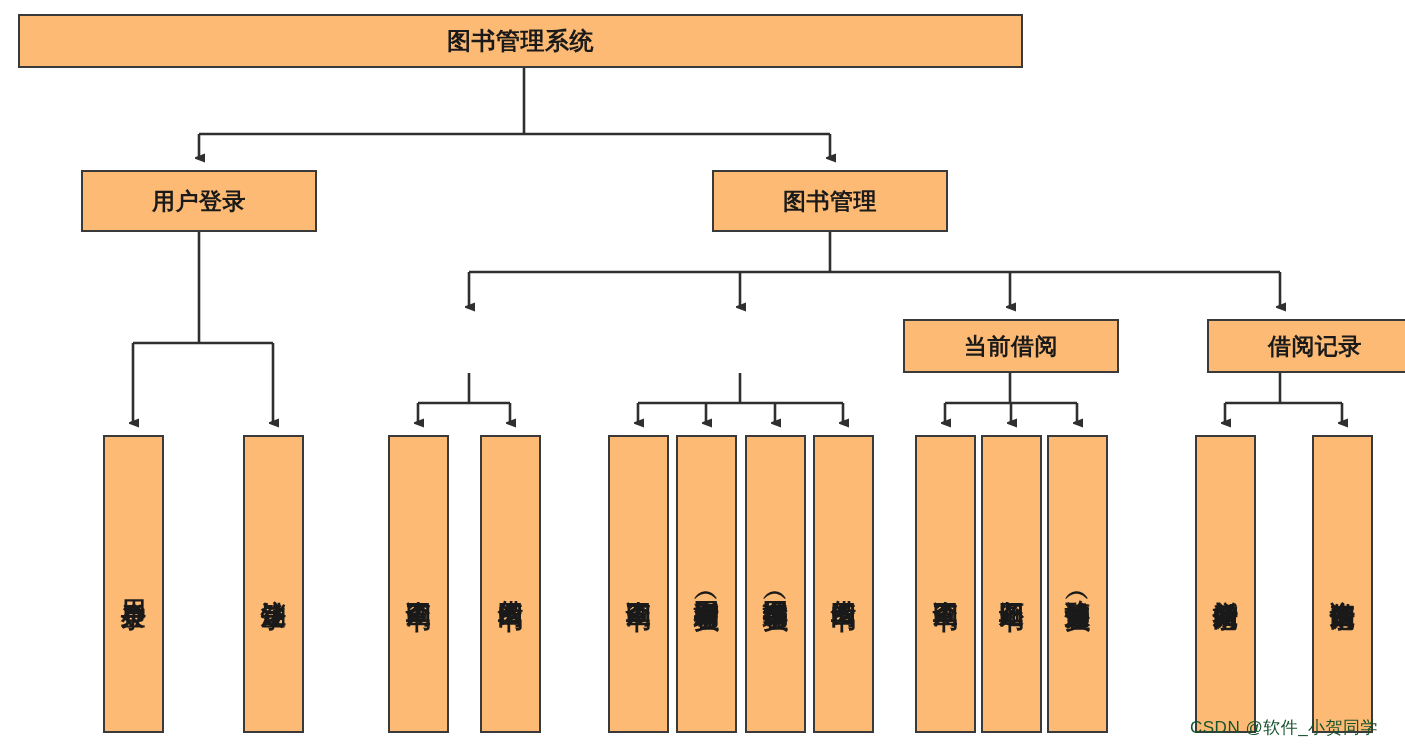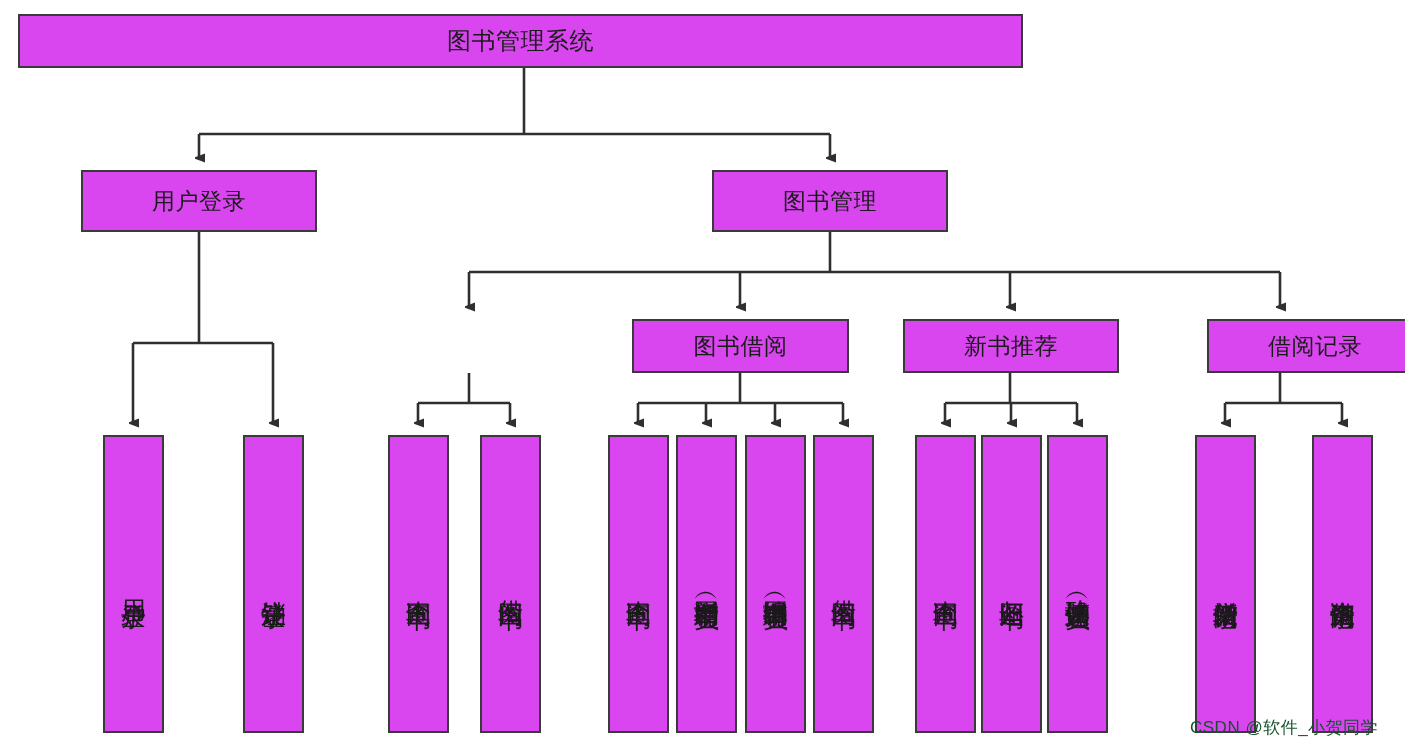--- a/index.html
+++ b/index.html
@@ -22,27 +22,28 @@
     position: absolute;
     left: 0;
     top: 0;
     width: 1405px;
     height: 747px;
     pointer-events: none;
   }
   .node {
     position: absolute;
     box-sizing: border-box;
-    background: #d946ef;
+    background: #fdba74;
     border: 2px solid #3a3a3a;
     display: flex;
     align-items: center;
     justify-content: center;
     color: #1a1a1a;
     z-index: 2;
+    font-weight: bold;
   }
   .node-label {
     display: block;
     text-align: center;
     line-height: 1.06;
     letter-spacing: 0.5px;
     color: #1a1a1a;
   }
   
   .node.horiz .node-label {
@@ -140,26 +141,23 @@
 
   <div class="node horiz" style="left:81px; top:170px; width:236px; height:62px;">
     <span class="node-label">用户登录</span>
   </div>
 
   <div class="node horiz" style="left:712px; top:170px; width:236px; height:62px;align-items:center;">
     <span class="node-label">图书管理</span>
   </div>
 
 
-  <div class="node horiz" style="left:632px; top:319px; width:217px; height:54px;">
-    <span class="node-label">图书借阅</span>
-  </div>
 
   <div class="node horiz" style="left:903px; top:319px; width:216px; height:54px;">
-    <span class="node-label">新书推荐</span>
+    <span class="node-label">当前借阅</span>
   </div>
 
   <div class="node horiz" style="left:1207px; top:319px; width:216px; height:54px;">
     <span class="node-label">借阅记录</span>
   </div>
 
   <div class="node vert" style="left:103px; top:435px; width:61px; height:298px;">
     <span class="node-label">用户登录</span>
   </div>
 

